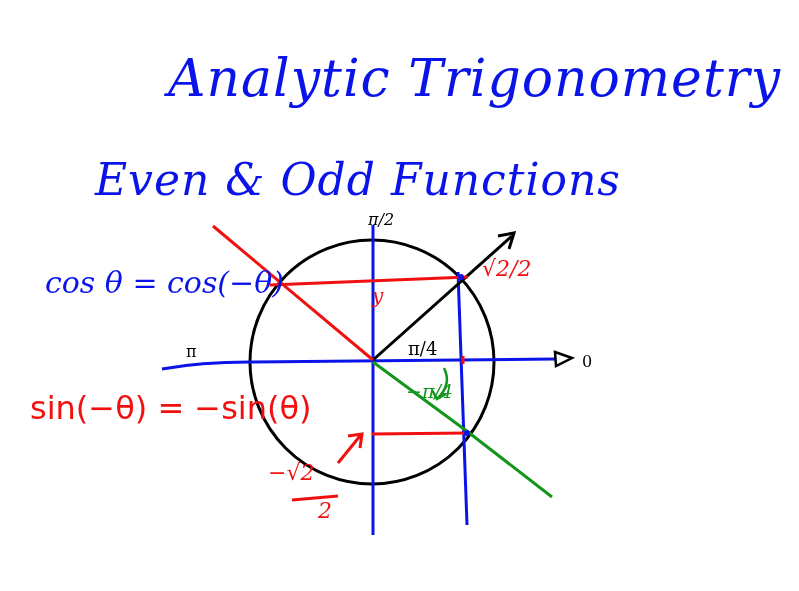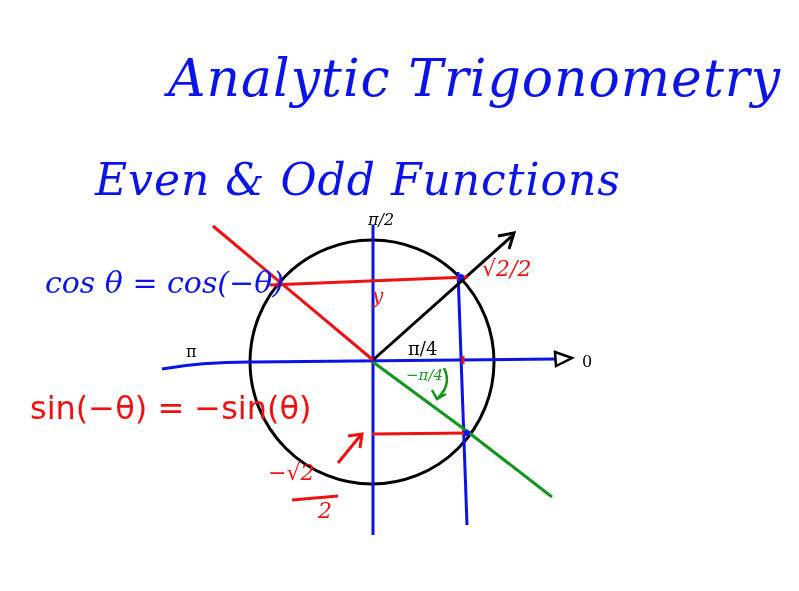--- a/index.html
+++ b/index.html
@@ -20,21 +20,21 @@
   .subtitle { font-size: 44px; left: 95px; top: 158px; letter-spacing: 1px; }
   .eq-cos { font-size: 30px; left: 45px; top: 268px; }
   .eq-sin { font-size: 32px; left: 30px; top: 392px; font-style: normal; font-family: "DejaVu Sans", sans-serif; }
   .eq-x { font-size: 26px; left: 512px; top: 288px; }
   .eq-cosneg { font-size: 26px; left: 622px; top: 338px; }
   .lbl { font-size: 16px; }
   .pi2 { left: 368px; top: 212px; }
   .pi { left: 186px; top: 344px; font-style: normal; }
   .zero { left: 582px; top: 354px; font-style: normal; }
   .pi4 { left: 408px; top: 334px; font-size: 18px; font-style: normal; margin-top: 6px; }
-  .npi4 { left: 406px; top: 368px; font-size: 15px; }
+  .npi4 { left: 406px; top: 382px; font-size: 19px; }
   .ylab { left: 372px; top: 286px; font-size: 20px; }
   .s22 { left: 482px; top: 258px; font-size: 22px; font-style: italic; }
   .ns22 { left: 268px; top: 462px; font-size: 22px; }
   .ns22d { left: 318px; top: 500px; font-size: 22px; }
 </style>
 </head>
 <body>
 
 <div class="canvas">
 

